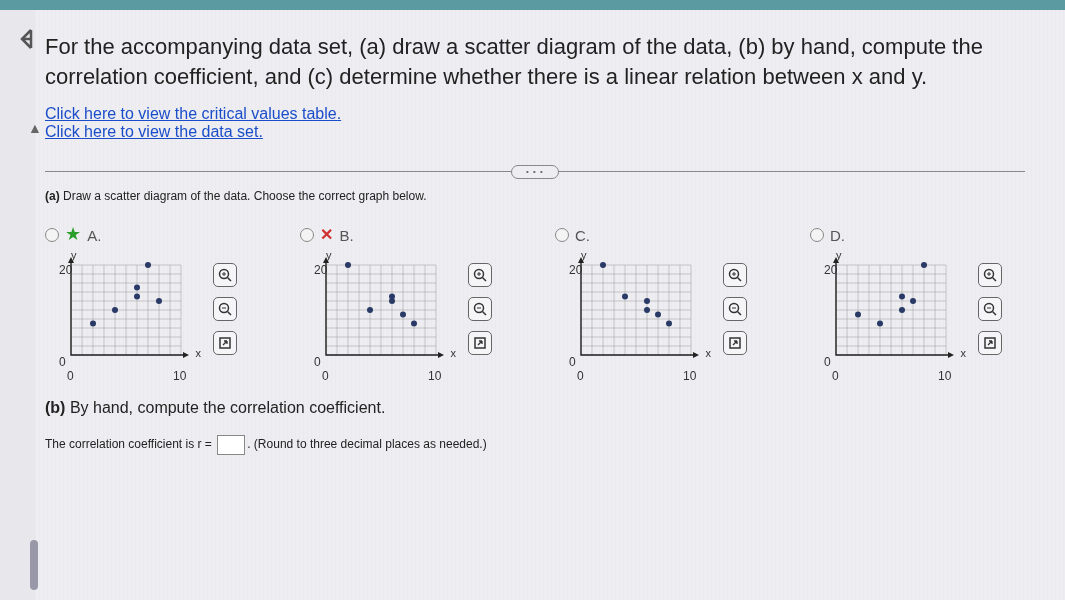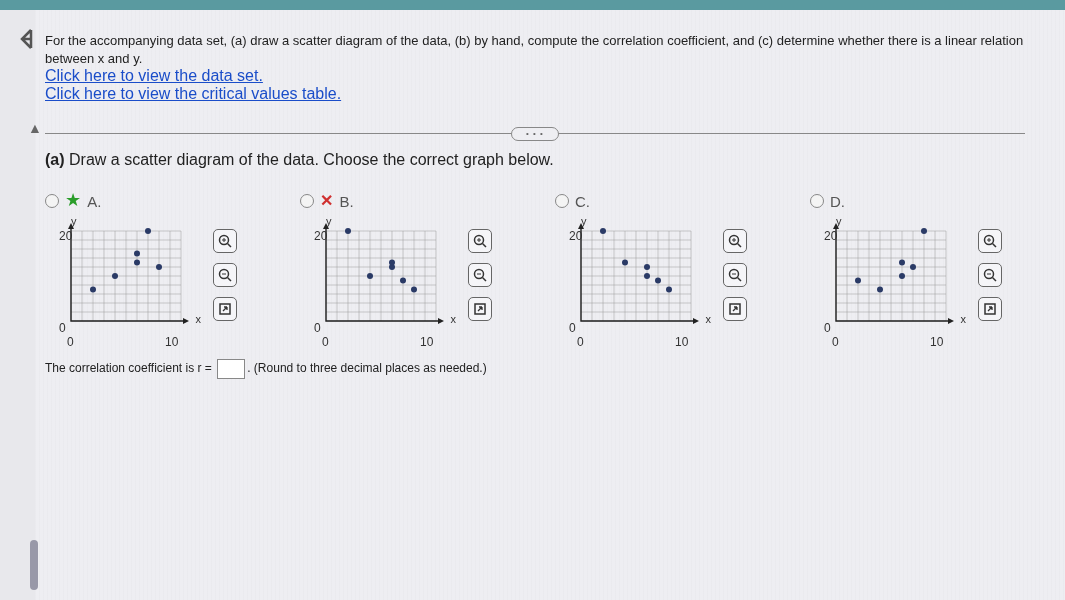--- a/index.html
+++ b/index.html
@@ -52,22 +52,23 @@
     border-radius: 4px;
   }
   .content {
     flex: 1;
     background: #eeeef2;
     background-image: repeating-linear-gradient(90deg, rgba(0,0,0,0.015) 0 1px, transparent 1px 4px);
     padding: 22px 40px 10px 10px;
     color: #222;
   }
   .prompt {
-    font-size: 13px;
+    font-size: 22px;
     line-height: 1.35;
+    margin-bottom: 14px;
   }
   .link {
     color: #1a4dc9;
     text-decoration: underline;
     cursor: pointer;
     display: block;
     font-size: 16px;
   }
   hr.div {
     border: none;
@@ -80,21 +81,21 @@
     border: 1px solid #888;
     border-radius: 7px;
     margin: -15px auto 10px auto;
     background: #eeeef2;
     text-align: center;
     font-size: 8px;
     color: #666;
     line-height: 11px;
     letter-spacing: 1px;
   }
-  .qlabel { font-size: 16px; margin: 0 0 22px 0; }
+  .qlabel { font-size: 12px; margin: 0 0 22px 0; }
   .qlabel b { font-weight: bold; }
   .choices {
     display: flex;
     gap: 40px;
     margin-bottom: 22px;
   }
   .choice { width: 215px; }
   .choice-head {
     display: flex;
     align-items: center;
@@ -119,21 +120,21 @@
     height: 120px;
     position: relative;
     border: none;
   }
   .plot svg { width: 160px; height: 120px; }
   .plot .ylab { position: absolute; top: -2px; left: 26px; font-size: 11px; color:#333;}
   .plot .xlab { position: absolute; bottom: 12px; right: 4px; font-size: 11px; color:#333;}
   .plot .ytick0 { position: absolute; bottom: 2px; left: 14px; font-size: 12px; color:#333;}
   .plot .ytick20 { position: absolute; top: 12px; left: 14px; font-size: 12px; color:#333;}
   .plot .xtick0 { position: absolute; bottom: -12px; left: 22px; font-size: 12px; color:#333;}
-  .plot .xtick10 { position: absolute; bottom: -12px; left: 120px; font-size: 12px; color:#333;}
+  .plot .xtick10 { position: absolute; bottom: -12px; left: 128px; font-size: 12px; color:#333;}
   .tools { display: flex; flex-direction: column; gap: 10px; margin-top: 12px;}
   .tool-btn {
     width: 24px; height: 24px;
     border: 1.5px solid #666;
     border-radius: 5px;
     background: #f5f5f8;
     display: flex; align-items: center; justify-content: center;
     font-size: 14px; cursor: pointer; color: #333;
   }
   .partb { font-size: 16px; margin: 28px 0 18px 0;}
@@ -157,22 +158,22 @@
     <div class="back-btn">
       <svg width="26" height="22" viewBox="0 0 26 22">
           <path d="M11 2 L2 11 L11 20 M2 11 H11 M11 2 V20" stroke="#555" stroke-width="2.5" fill="none"></path>
         </svg>
     </div>
     <div class="up-btn">▲</div>
     <div class="scroll-ind"></div>
   </div>
   <div class="content">
     <div class="prompt">For the accompanying data set, (a) draw a scatter diagram of the data, (b) by hand, compute the correlation coefficient, and (c) determine whether there is a linear relation between x and y.</div>
+    <a class="link">Click here to view the critical values table.</a>
     <a class="link">Click here to view the data set.</a>
-    <a class="link">Click here to view the critical values table.</a>
 
     <hr class="div">
     <div class="pill">• • •</div>
 
     <div class="qlabel">
       <b>(a)</b><span> Draw a scatter diagram of the data. Choose the correct graph below.</span>
     </div>
 
     <div class="choices">
 
@@ -465,18 +466,21 @@
                   <rect x="2" y="2" width="10" height="10" stroke="#333" fill="none" stroke-width="1.5"></rect>
                   <path d="M5 9 L9 5 M9 5 H6 M9 5 V8" stroke="#333" fill="none" stroke-width="1.3"></path>
                 </svg>
               </div>
           </div>
         </div>
       </div>
 
     </div>
 
+    <div class="partb">
+      <b>(b)</b><span> By hand, compute the correlation coefficient.</span>
+    </div>
     <div class="ans-line">
       <span>The correlation coefficient is r = </span><span class="ans-box"></span><span>. (Round to three decimal places as needed.)</span>
     </div>
 
   </div>
 </div>
 
 </body></html>

